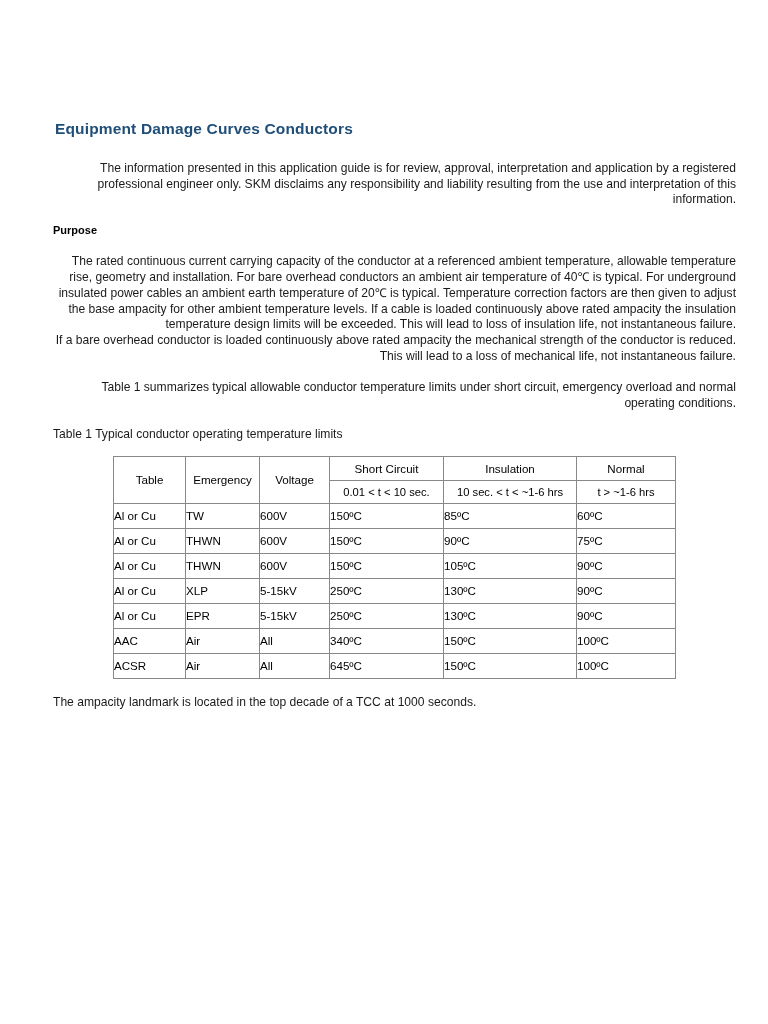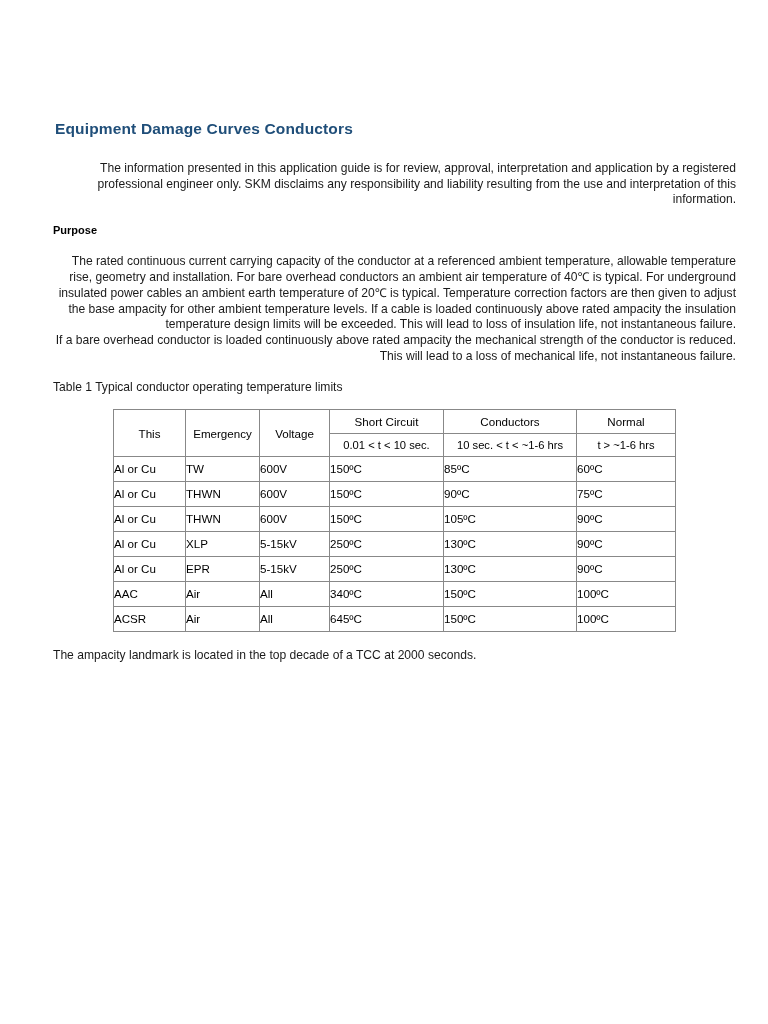--- a/index.html
+++ b/index.html
@@ -119,40 +119,41 @@
     <p class="para">The information presented in this application guide is for review, approval, interpretation and application by a registered professional engineer only. SKM disclaims any responsibility and liability resulting from the use and interpretation of this information.</p>
 
 
     <h2 class="section">Purpose</h2>
 
 
 
     <p class="para">The rated continuous current carrying capacity of the conductor at a referenced ambient temperature, allowable temperature rise,  geometry and installation. For bare overhead conductors an ambient air temperature of 40℃ is typical. For underground insulated  power cables an ambient earth temperature of 20℃ is typical. Temperature correction factors are then given to adjust the base  ampacity for other ambient temperature levels.  If a cable is loaded continuously above rated ampacity the insulation temperature design limits will be exceeded. This will lead to loss of insulation life, not instantaneous failure.
 If a bare overhead conductor is loaded continuously above rated ampacity the mechanical strength of the conductor is reduced. This will lead to a loss of mechanical life, not instantaneous failure.</p>
 
+    <p class="para">Table 1 summarizes typical allowable conductor temperature limits under short circuit, emergency overload and normal operating conditions.</p>
 
     <div class="caption">Table 1 Typical conductor operating temperature limits</div>
 
     <div class="table-wrap">
       <table class="temp-table">
         <colgroup>
           <col class="col-type">
             <col class="col-ins">
             <col class="col-volt">
           <col class="col-sc">
             <col class="col-em">
             <col class="col-nm">
         </colgroup>
         <thead>
           <tr>
-            <th class="span2" rowspan="2">This</th>
+            <th class="span2" rowspan="2">Table</th>
             <th class="span2" rowspan="2">Emergency</th>
             <th class="span2" rowspan="2">Voltage</th>
             <th class="group">Short Circuit</th>
-            <th class="group">Conductors</th>
+            <th class="group">Insulation</th>
             <th class="group">Normal</th>
           </tr>
           <tr>
             <th class="sub">0.01 &lt; t &lt; 10 sec.</th>
             <th class="sub">10 sec. &lt; t &lt; ~1-6 hrs</th>
             <th class="sub">t &gt; ~1-6 hrs</th>
           </tr>
         </thead>
         <tbody>
           <tr>
@@ -208,16 +209,16 @@
             <td>Air</td>
             <td>All</td>
             <td>645ºC</td>
             <td>150ºC</td>
             <td>100ºC</td>
           </tr>
         </tbody>
       </table>
     </div>
 
-    <p class="closing">The ampacity landmark is located in the top decade of a TCC at 2000 seconds.</p>
+    <p class="closing">The ampacity landmark is located in the top decade of a TCC at 1000 seconds.</p>
 
   </div>
 </div>
 
 </body></html>

